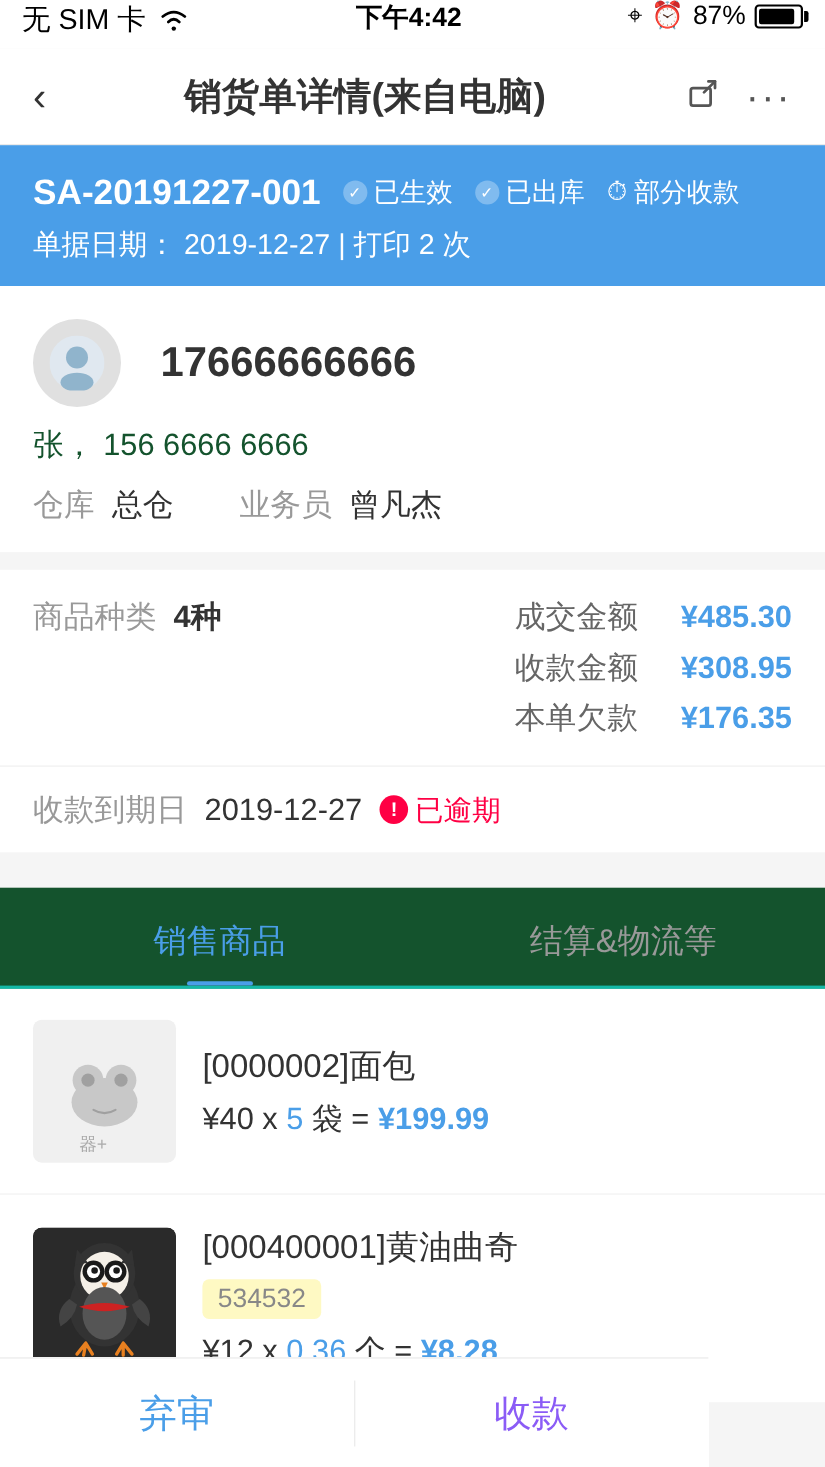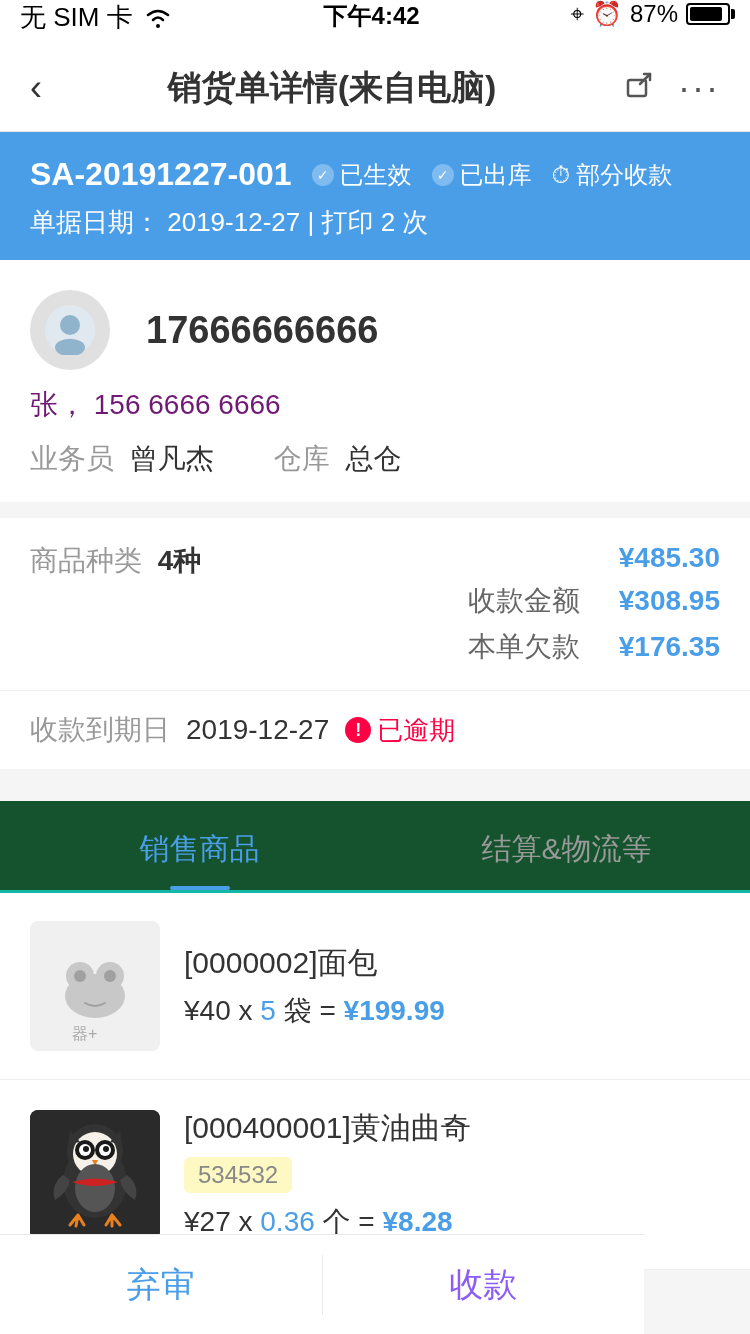--- a/index.html
+++ b/index.html
@@ -172,21 +172,21 @@
       width: 50px;
       height: 50px;
     }
     .customer-name {
       font-size: 38px;
       font-weight: 600;
       color: #333;
     }
     .customer-sub {
       font-size: 28px;
-      color: #701a75;
+      color: #14532d;
       margin-bottom: 16px;
       padding-left: 0;
     }
     .customer-meta {
       display: flex;
       gap: 60px;
       font-size: 28px;
       color: #666;
     }
     .customer-meta-item span.label {
@@ -472,39 +472,40 @@
       </svg>
     </div>
     <span class="customer-name">17666666666</span>
   </div>
   <div class="customer-sub">
     <span>张，</span>
     <span>156 6666 6666</span>
   </div>
   <div class="customer-meta">
     <div class="customer-meta-item">
+      <span class="label">仓库</span>
+      <span class="value">总仓</span>
+    </div>
+    <div class="customer-meta-item">
       <span class="label">业务员</span>
       <span class="value">曾凡杰</span>
-    </div>
-    <div class="customer-meta-item">
-      <span class="label">仓库</span>
-      <span class="value">总仓</span>
     </div>
   </div>
 </div>
 
 <div class="divider-thick"></div>
 
 <div class="stats-section">
   <div class="stats-left">
     <span class="label">商品种类</span>
     <span class="value">4种</span>
   </div>
   <div class="stats-right">
     <div class="stats-right-item">
+      <span class="s-label">成交金额</span>
       <span class="s-value">¥485.30</span>
     </div>
     <div class="stats-right-item">
       <span class="s-label">收款金额</span>
       <span class="s-value">¥308.95</span>
     </div>
     <div class="stats-right-item">
       <span class="s-label">本单欠款</span>
       <span class="s-value">¥176.35</span>
     </div>
@@ -595,21 +596,21 @@
           <path d="M97 65 Q110 75 105 90 Q92 82 90 70 Z" fill="#444"></path>
 
           <path d="M42 72 Q65 65 88 72 Q65 80 42 72 Z" fill="#cc2222"></path>
         </svg>
       </div>
     </div>
     <div class="product-info">
       <div class="product-name">[000400001]黄油曲奇</div>
       <div class="product-sku-badge">534532</div>
       <div class="product-price-row">
-        <span>¥27</span>
+        <span>¥12</span>
         <span> x </span>
         <span class="qty">0.36</span>
         <span>个</span>
         <span> = </span>
         <span class="total">¥8.28</span>
       </div>
     </div>
   </div>
 
 </div>

